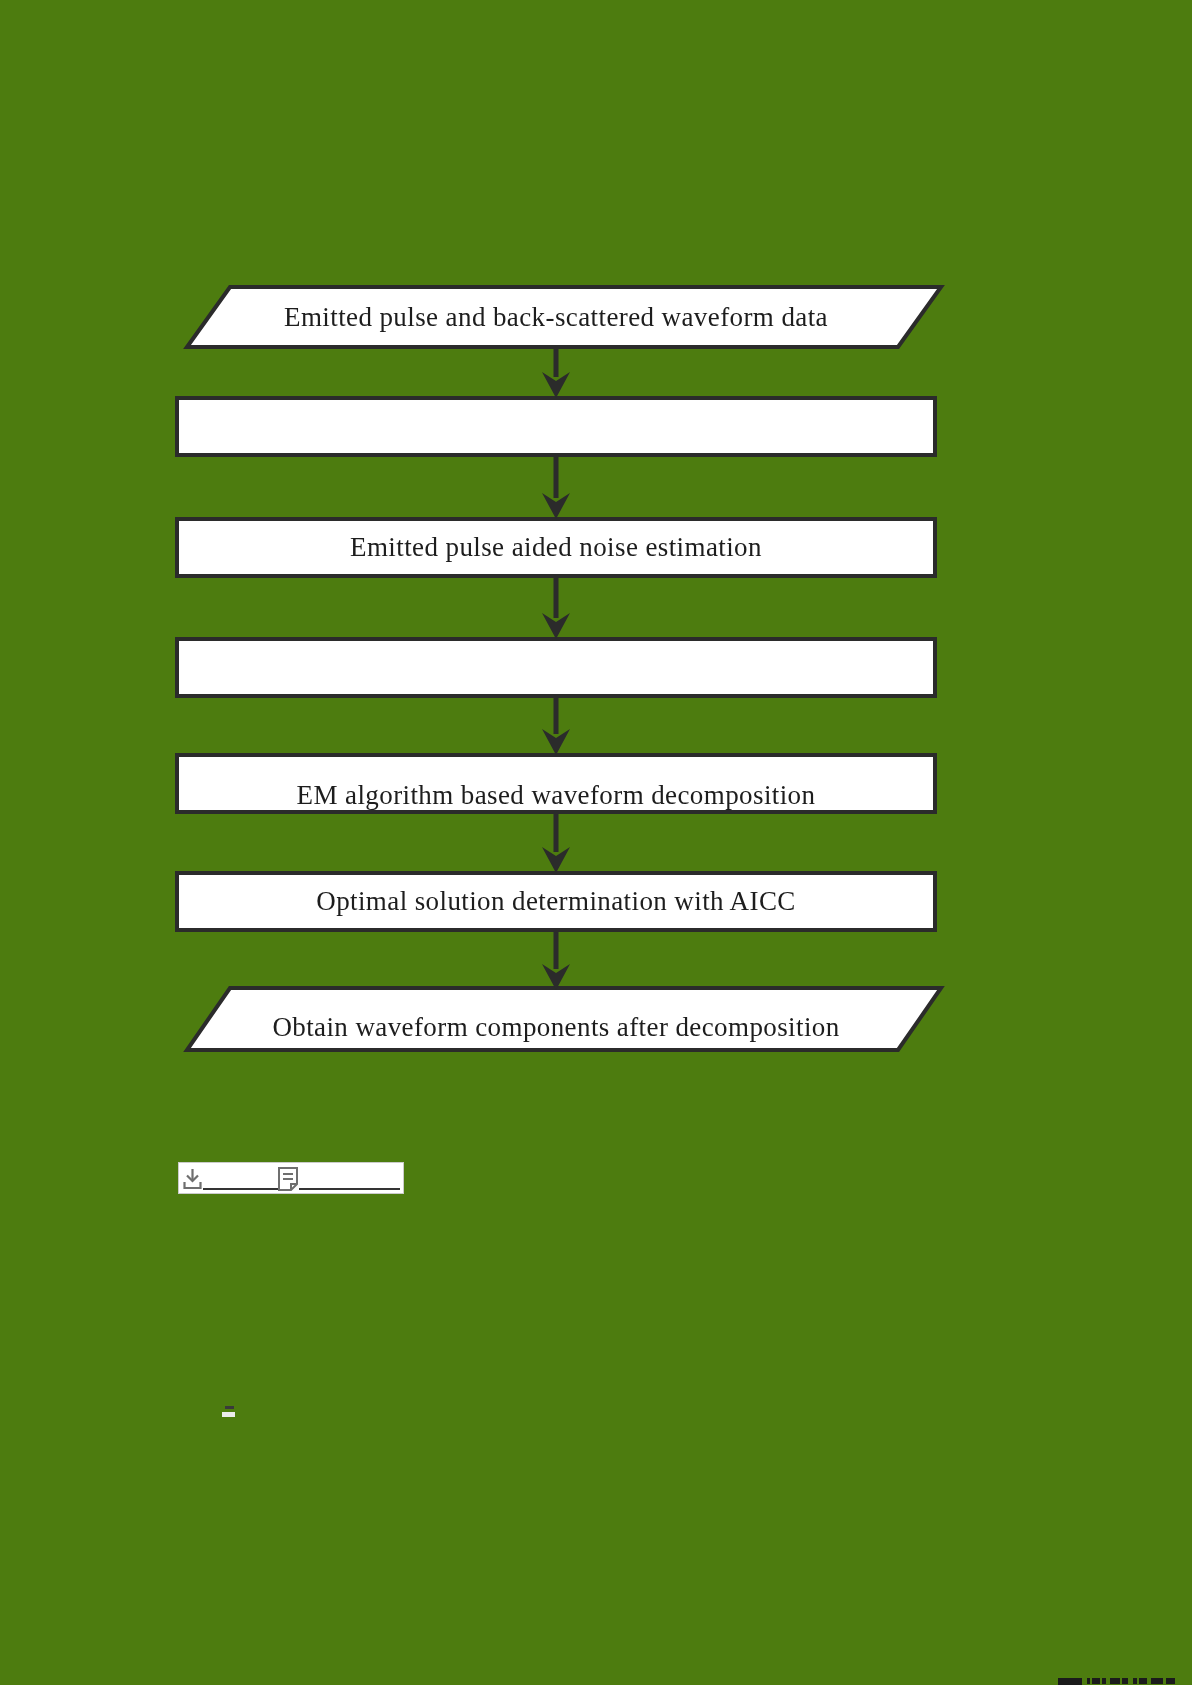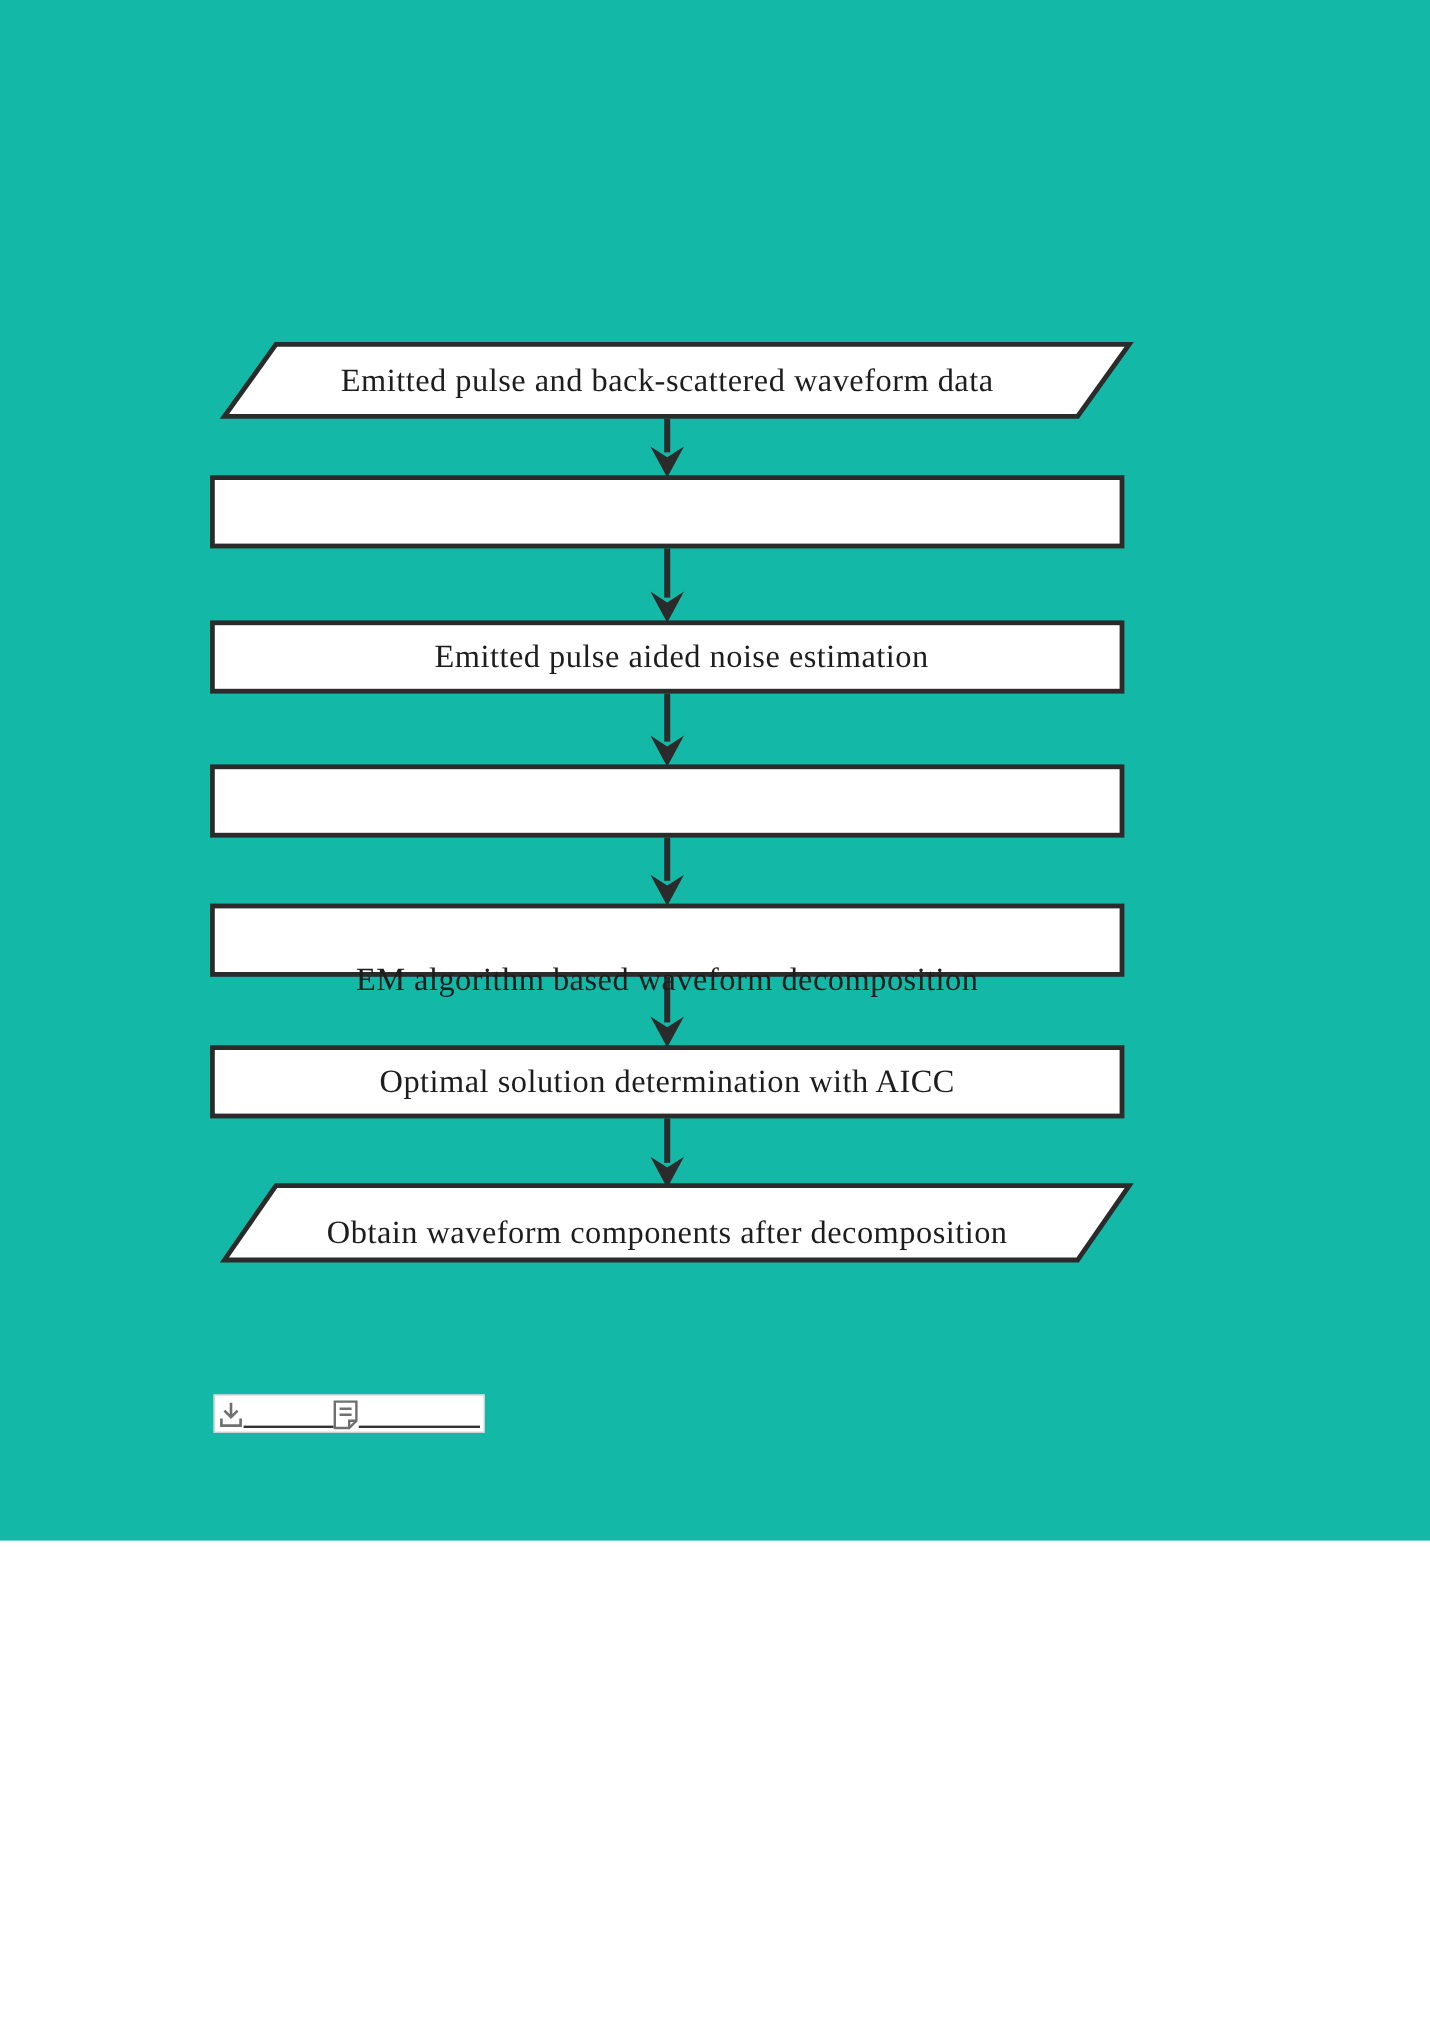--- a/index.html
+++ b/index.html
@@ -1,35 +1,35 @@
 <!DOCTYPE html>
 <html><head>
 <meta charset="utf-8">
 <style>
   html,body{margin:0;padding:0;background:#ffffff;}
   .page{
     position:relative;
-    width:1192px;height:1284px;
-    background:#14b8a6;
+    width:1192px;height:1685px;
+    background:#4d7c0f;
     overflow:hidden;
     font-family:"Liberation Serif","DejaVu Serif",serif;
   }
   .flowchart{position:absolute;left:0;top:0;width:1192px;height:1100px;}
   .flowchart svg{position:absolute;left:0;top:0;}
   .node-label{
     position:absolute;left:175px;width:762px;
     display:flex;align-items:center;justify-content:center;
     font-size:27px;color:#1d1d1d;letter-spacing:0.4px;
     white-space:nowrap;
   }
   .lbl-1{top:287px;height:60px;}
   .lbl-2{top:396px;height:61px;}
-  .lbl-3{top:517px;height:61px;padding-left:12px;}
+  .lbl-3{top:517px;height:61px;}
   .lbl-4{top:637px;height:61px;}
-  .lbl-5{top:786px;height:61px;}
+  .lbl-5{top:765px;height:61px;}
   .lbl-6{top:871px;height:61px;}
   .lbl-7{top:996px;height:62px;}
 
   
   .download-bar{
     position:absolute;left:178px;top:1162px;width:226px;height:32px;
     border:1px solid #cbcbcb;background:#ffffff;box-sizing:border-box;
   }
   .download-bar .ico{position:absolute;}
   .dl-ico{left:4px;top:5px;}

